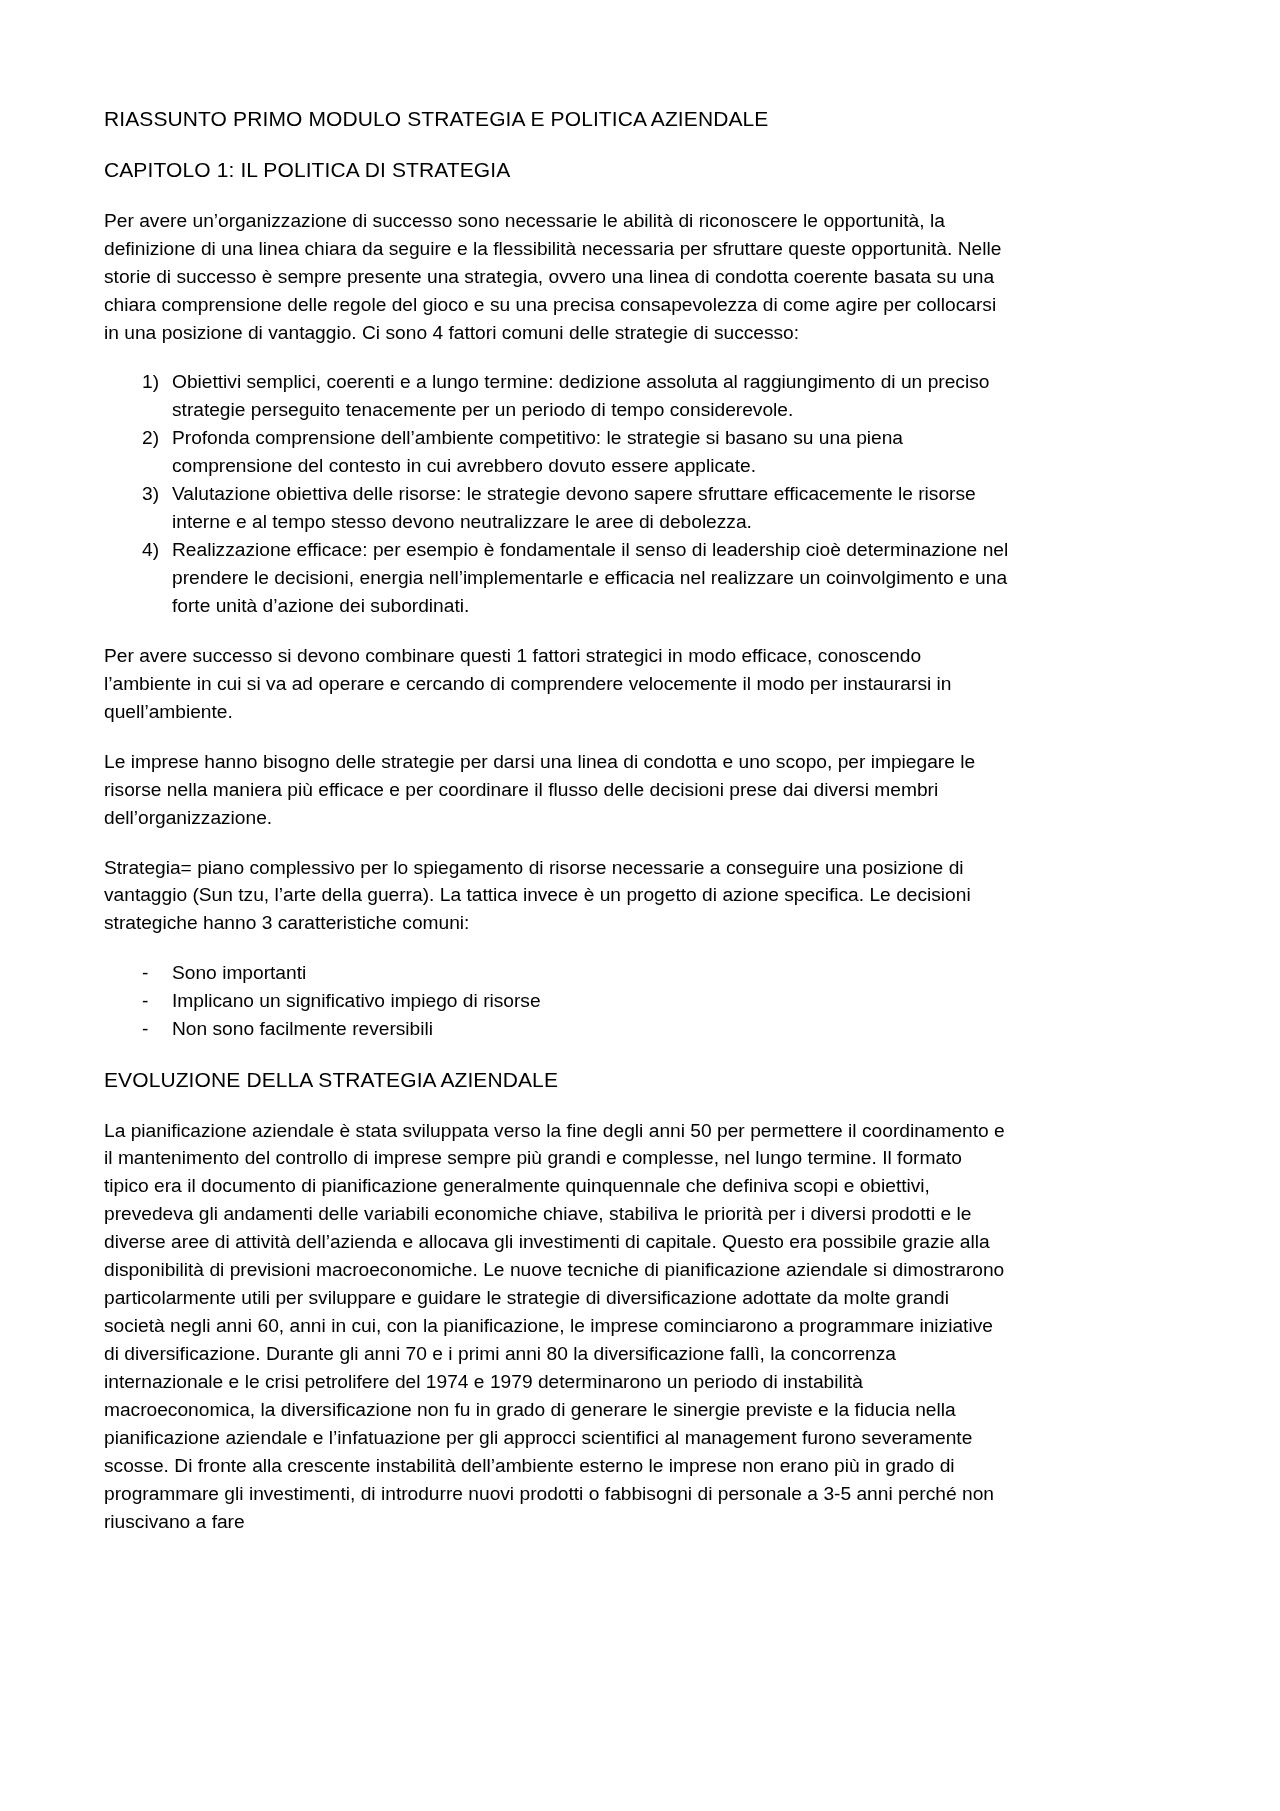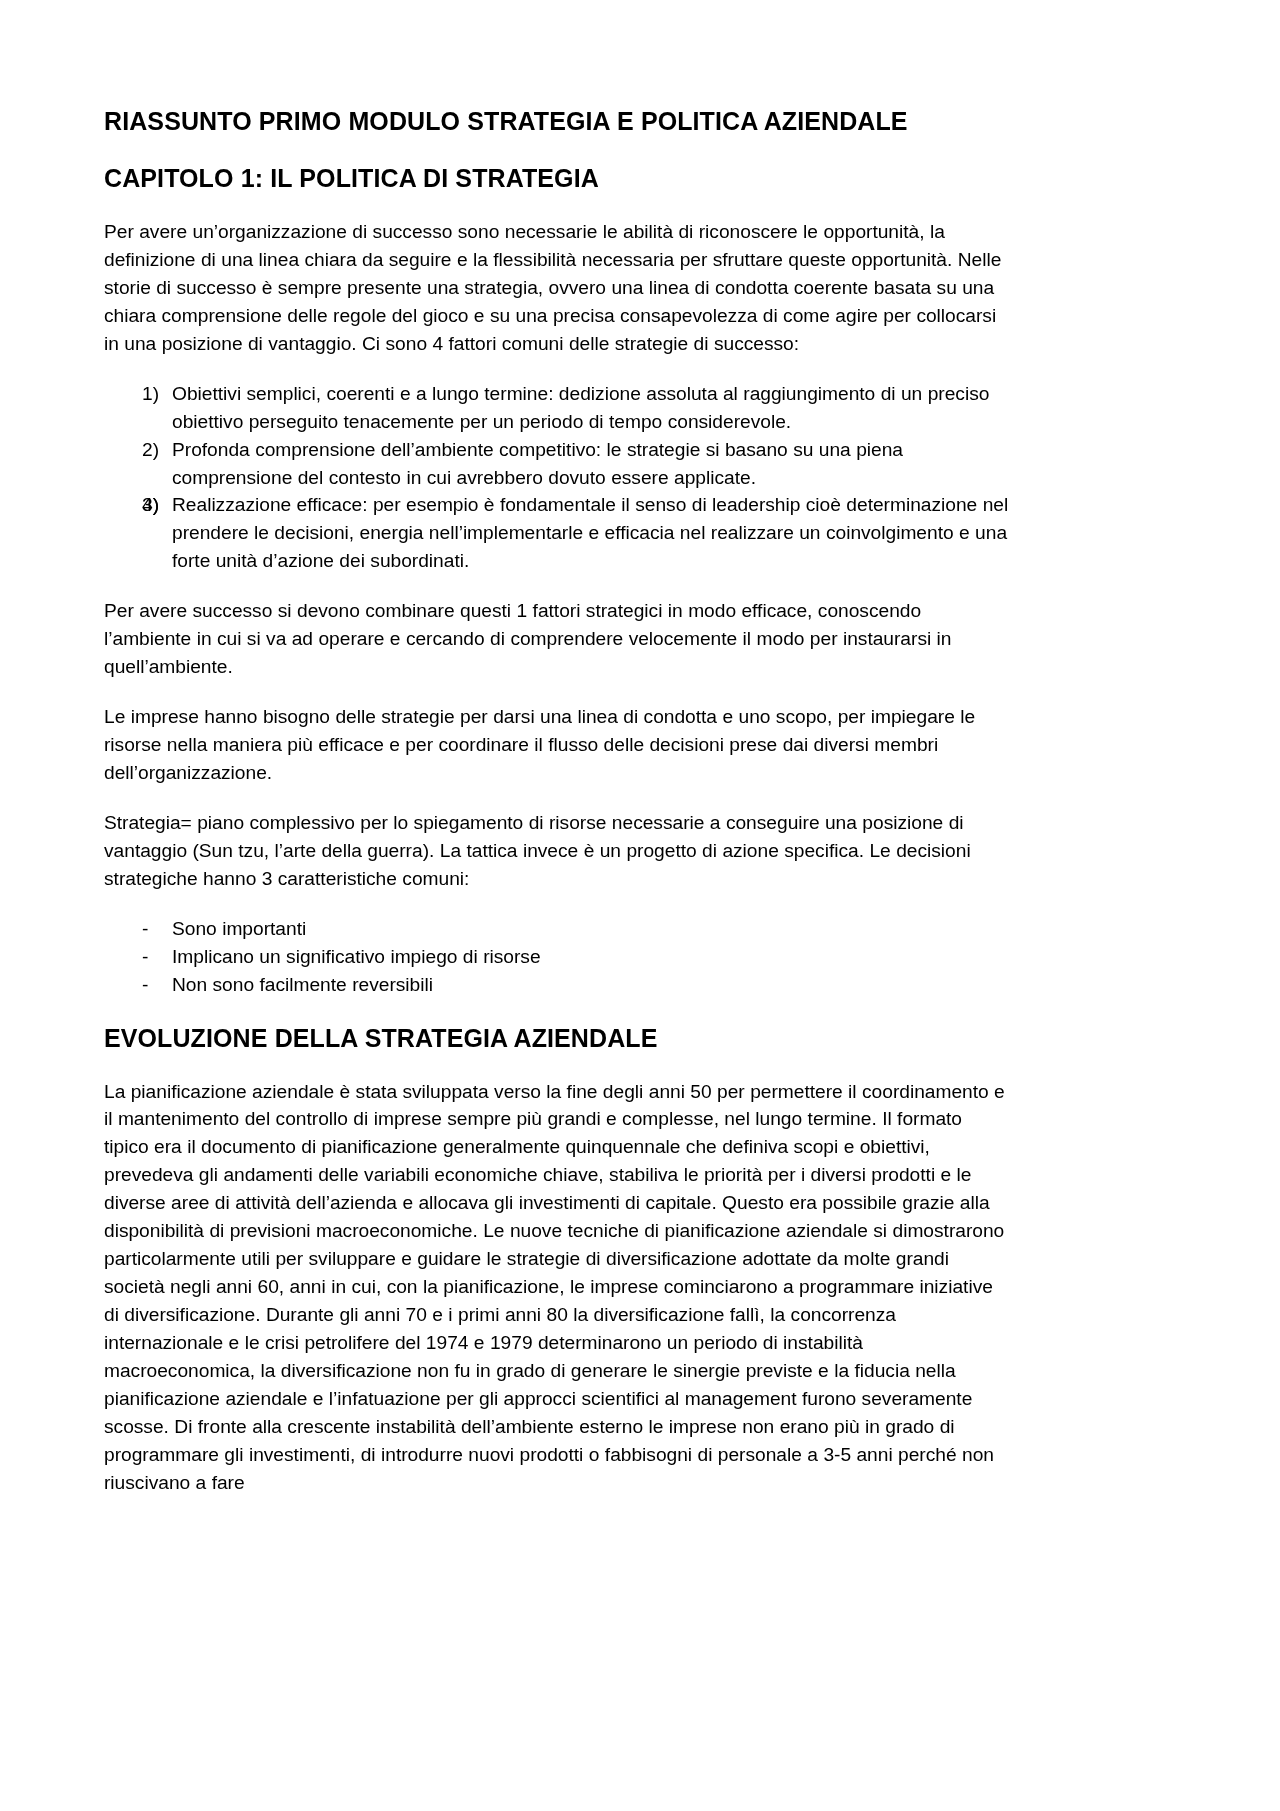--- a/index.html
+++ b/index.html
@@ -24,23 +24,23 @@
   }
   .doc-body {
     width: 910px;
     font-size: 19.2px;
     line-height: 1.455;
     letter-spacing: -0.02px;
     word-spacing: 0.1px;
   }
   .heading {
     margin: 0 0 22px 0;
-    font-size: 25px;
+    font-size: 21px;
     line-height: 1.4;
-    font-weight: 700;
+    font-weight: 400;
     letter-spacing: 0.1px;
   }
   .para {
     margin: 0 4px 22px 0;
     text-align: left;
   }
   ol.num-list {
     margin: 0 0 22px 0;
     padding: 0;
     list-style: none;
@@ -80,28 +80,29 @@
 
     <p class="heading">RIASSUNTO PRIMO MODULO STRATEGIA E POLITICA AZIENDALE</p>
 
     <p class="heading">CAPITOLO 1: IL POLITICA DI STRATEGIA</p>
 
     <p class="para">Per avere un’organizzazione di successo sono necessarie le abilità di riconoscere le opportunità, la definizione di una linea chiara da seguire e la flessibilità necessaria per sfruttare queste opportunità. Nelle storie di successo è sempre presente una strategia, ovvero una linea di condotta coerente basata su una chiara comprensione delle regole del gioco e su una precisa consapevolezza di come agire per collocarsi in una posizione di vantaggio. Ci sono 4 fattori comuni delle strategie di successo:</p>
 
     <ol class="num-list">
       <li>
         <span class="marker">1)</span>
-        <span>Obiettivi semplici, coerenti e a lungo termine: dedizione assoluta al raggiungimento di un preciso obiettivo perseguito tenacemente per un periodo di tempo considerevole.</span>
+        <span>Obiettivi semplici, coerenti e a lungo termine: dedizione assoluta al raggiungimento di un preciso strategie perseguito tenacemente per un periodo di tempo considerevole.</span>
       </li>
       <li>
         <span class="marker">2)</span>
         <span>Profonda comprensione dell’ambiente competitivo: le strategie si basano su una piena comprensione del contesto in cui avrebbero dovuto essere applicate.</span>
       </li>
       <li>
         <span class="marker">3)</span>
+        <span>Valutazione obiettiva delle risorse: le strategie devono sapere sfruttare efficacemente le risorse interne e al tempo stesso devono neutralizzare le aree di debolezza.</span>
       </li>
       <li>
         <span class="marker">4)</span>
         <span>Realizzazione efficace: per esempio è fondamentale il senso di leadership cioè determinazione nel prendere le decisioni, energia nell’implementarle e efficacia nel realizzare un coinvolgimento e una forte unità d’azione dei subordinati.</span>
       </li>
     </ol>
 
     <p class="para">Per avere successo si devono combinare questi 1 fattori strategici in modo efficace, conoscendo l’ambiente in cui si va ad operare e cercando di comprendere velocemente il modo per instaurarsi in quell’ambiente.</p>
 
 

